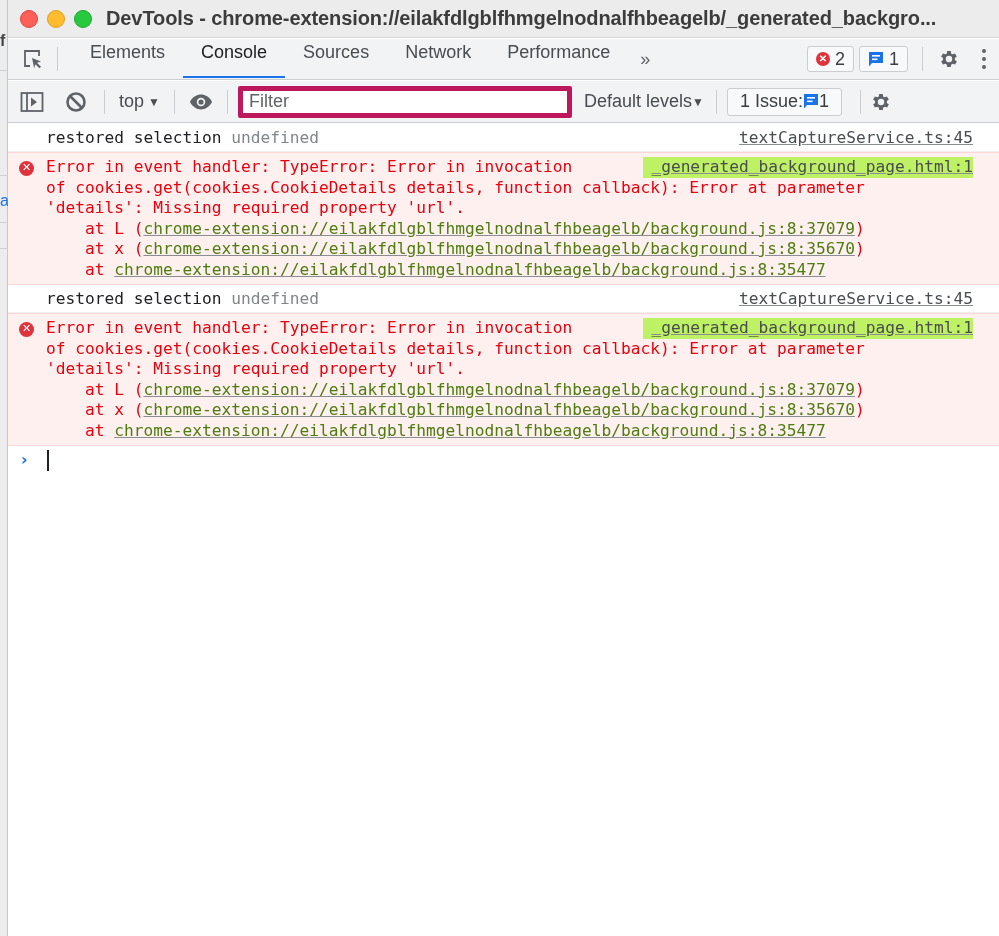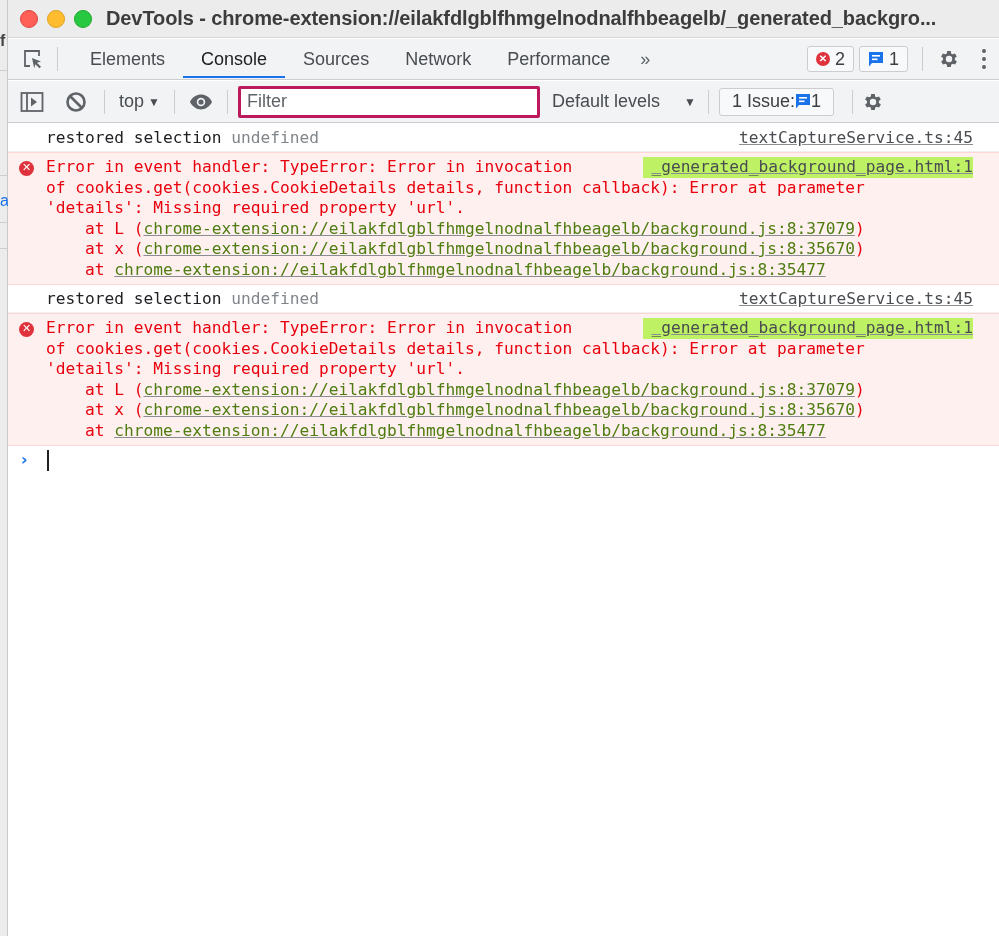--- a/index.html
+++ b/index.html
@@ -19,43 +19,43 @@
   .traffic { display: flex; gap: 9px; margin-left: 12px; }
   .traffic span { width: 18px; height: 18px; border-radius: 50%; display: inline-block; }
   .t-close { background: #fe5f57; border: 1px solid #e0443e; }
   .t-min { background: #febc2e; border: 1px solid #dea123; }
   .t-max { background: #28c840; border: 1px solid #1aab29; }
   .title { margin-left: 14px; font-size: 20px; font-weight: bold; color: #3c3c3c; white-space: nowrap; overflow: hidden; letter-spacing: -0.1px; }
 
   
   .tabbar { position: absolute; left: 0; top: 39px; width: 991px; height: 41px; background: #f1f3f4; border-bottom: 1px solid #cbcdd1; display: flex; align-items: center; }
   .inspect { width: 50px; height: 41px; display: flex; align-items: center; justify-content: center; border-right: 1px solid #cbcdd1; height: 24px; }
-  .tab { height: 35px; display: flex; align-items: center; padding: 0 18px; font-size: 18px; color: #494c50; position: relative; cursor: pointer; }
+  .tab { height: 35px; display: flex; padding: 0 18px; font-size: 18px; color: #494c50; position: relative; cursor: pointer; }
   .tab.active { color: #202124; }
   .tab.active::after { content: ""; position: absolute; left: 0; right: 0; bottom: -1px; height: 2px; background: #1a73e8; }
   .tab.first { margin-left: 14px; }
   .more-tabs { font-size: 18px; color: #5f6368; padding: 0 12px; }
   .tab-right { margin-left: auto; display: flex; align-items: center; height: 41px; }
   .badge-btn { height: 26px; border: 1px solid #cbcdd1; border-radius: 3px; background: #f8f9fa; display: flex; align-items: center; gap: 5px; padding: 0 8px; font-size: 18px; color: #3c4043; margin-left: 5px; }
   .err-dot { width: 14px; height: 14px; border-radius: 50%; background: #e0323c; color: #fff; font-size: 10px; font-weight: bold; display: inline-flex; align-items: center; justify-content: center; line-height: 1; }
   .msg-icon { width: 16px; height: 17px; display: inline-block; }
   .vsep { width: 1px; height: 24px; background: #cbcdd1; margin: 0 14px; }
   .gear { width: 24px; height: 24px; display: inline-flex; align-items: center; justify-content: center; }
   .kebab { width: 30px; display: flex; flex-direction: column; align-items: center; gap: 4px; margin-left: 8px; }
   .kebab i { width: 4px; height: 4px; border-radius: 50%; background: #5f6368; display: block; }
 
   
   .ctoolbar { position: absolute; left: 0; top: 81px; width: 991px; height: 42px; background: #f1f3f4; border-bottom: 1px solid #cbcdd1; display: flex; align-items: center; }
   .ct-icon { width: 24px; height: 24px; display: inline-flex; align-items: center; justify-content: center; margin-left: 12px; }
   .ct-sep { width: 1px; height: 24px; background: #cbcdd1; margin: 0 10px; }
   .ctx { font-size: 18px; color: #494c50; display: flex; align-items: center; gap: 4px; padding: 0 4px; }
   .tri { font-size: 12px; color: #494c50; }
-  .filter { width: 302px; height: 32px; background: #fff; border: 3px solid #be185d; border-radius: 2px; font-size: 18px; color: #5f6368; padding: 0 6px; font-family: "Liberation Sans", sans-serif; margin-left: 4px; }
+  .filter { width: 334px; height: 32px; background: #fff; border: 5px solid #be185d; border-radius: 2px; font-size: 18px; color: #5f6368; padding: 0 6px; font-family: "Liberation Sans", sans-serif; margin-left: 4px; }
   .filter::placeholder { color: #5f6368; }
-  .levels { font-size: 18px; color: #494c50; display: flex; align-items: center; gap: 24px; margin-left: 12px; }
+  .levels { font-size: 18px; color: #494c50; display: flex; align-items: center; gap: 0; margin-left: 12px; }
   .issue-btn { height: 28px; border: 1px solid #cbcdd1; border-radius: 3px; background: #f8f9fa; display: flex; align-items: center; padding: 0 12px; font-size: 18px; color: #3c4043; }
 
   
   .console { position: absolute; left: 0; top: 124px; width: 991px; bottom: 0; font-family: "DejaVu Sans Mono", monospace; font-size: 16.2px; }
   .msg { position: relative; border-bottom: 1px solid #f0f0f0; padding: 3px 26px 3px 38px; line-height: 20.5px; white-space: pre; }
   .msg.log { color: #202124; height: 28px; padding-top: 4px; }
   .msg.log .undef { color: #80868b; }
   .msg.error { background: #fff0f0; border-top: 1px solid #ffd6d6; border-bottom: 1px solid #ffd6d6; color: #e8000d; padding-top: 4px; padding-bottom: 4px; }
   .src { position: absolute; right: 26px; top: 4px; color: #494c50; text-decoration: underline; text-decoration-color: #8a8d91; cursor: pointer; }
   .msg.error .src { background: #bef264; padding-left: 8px; }

